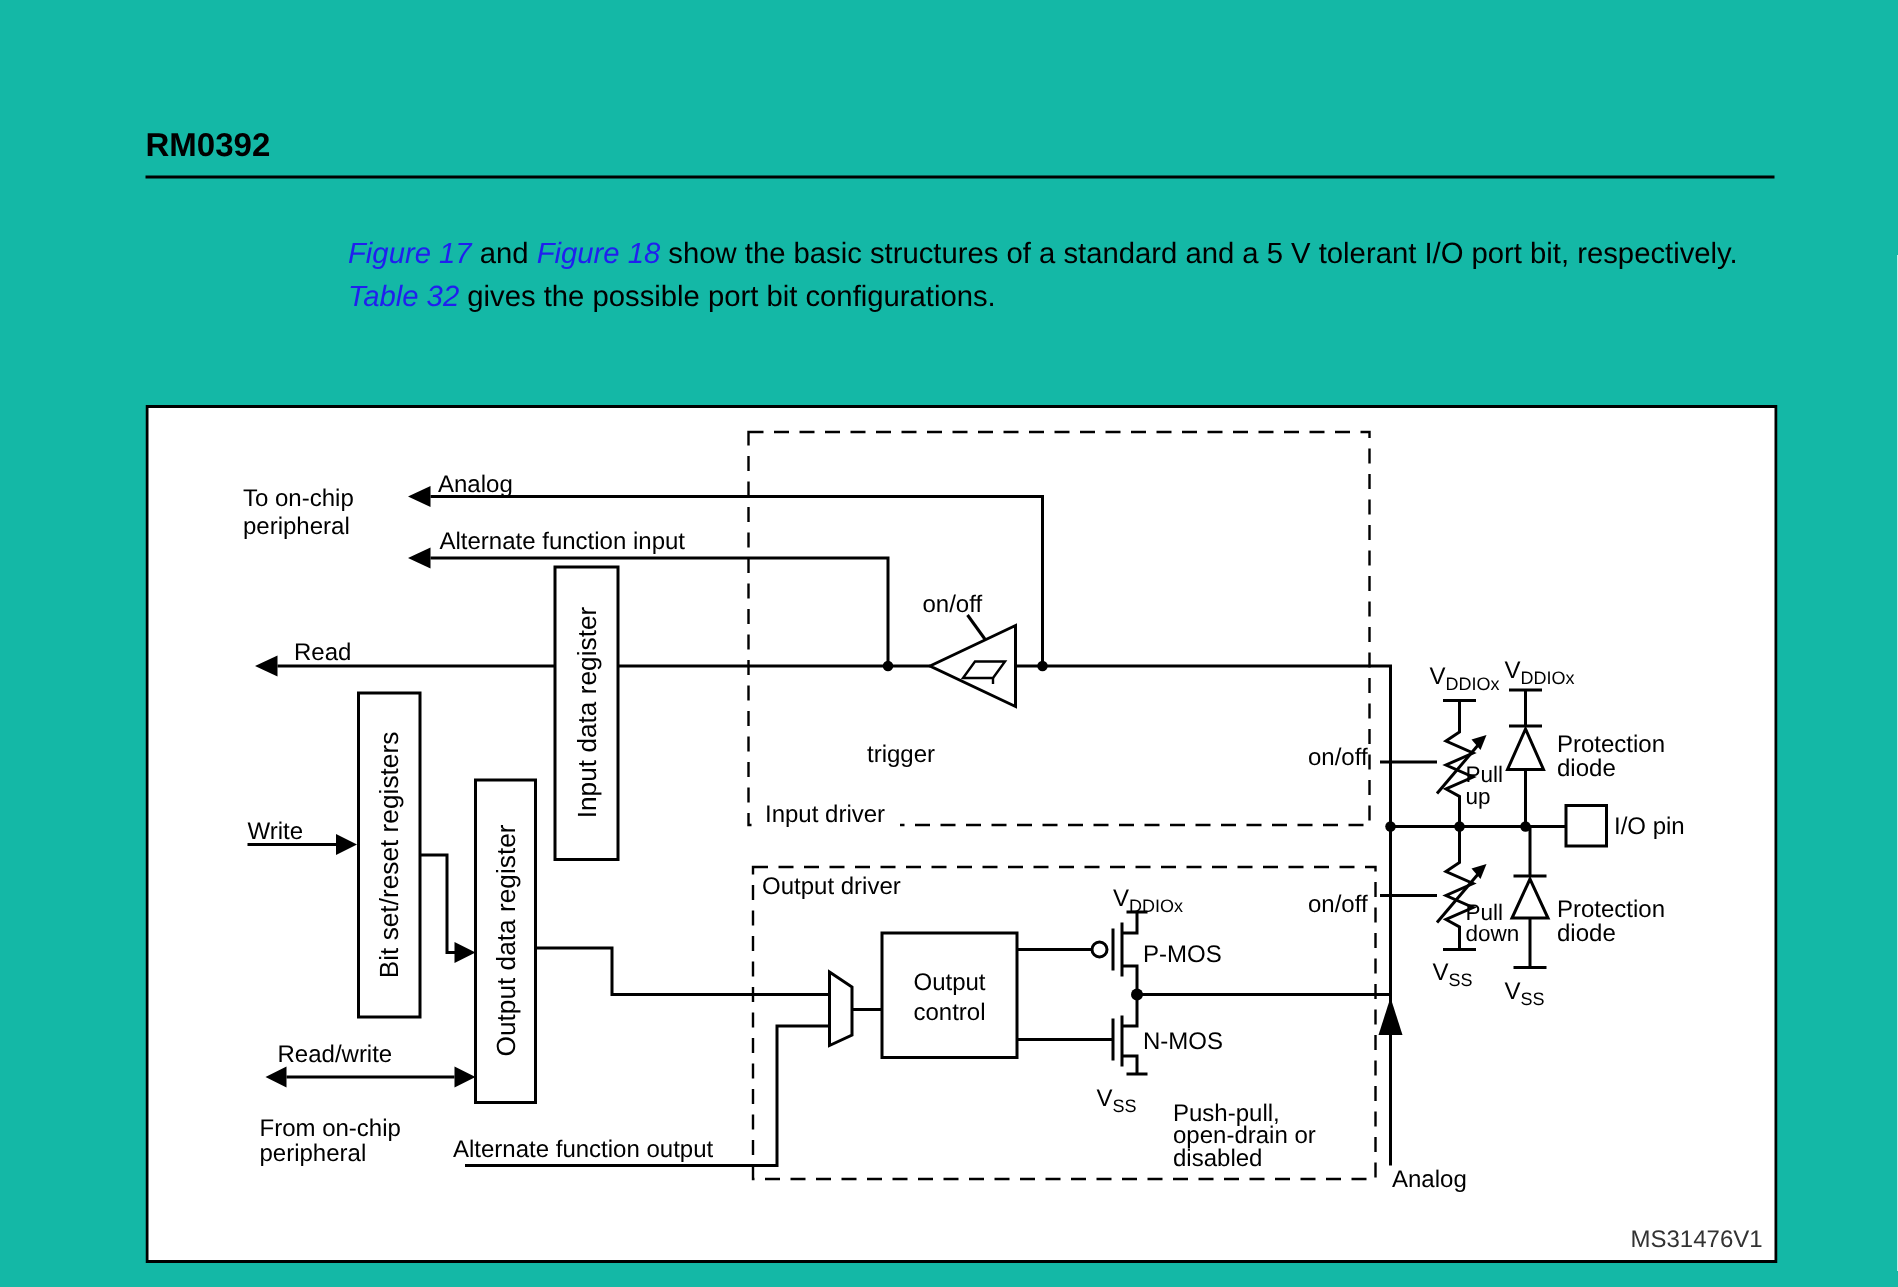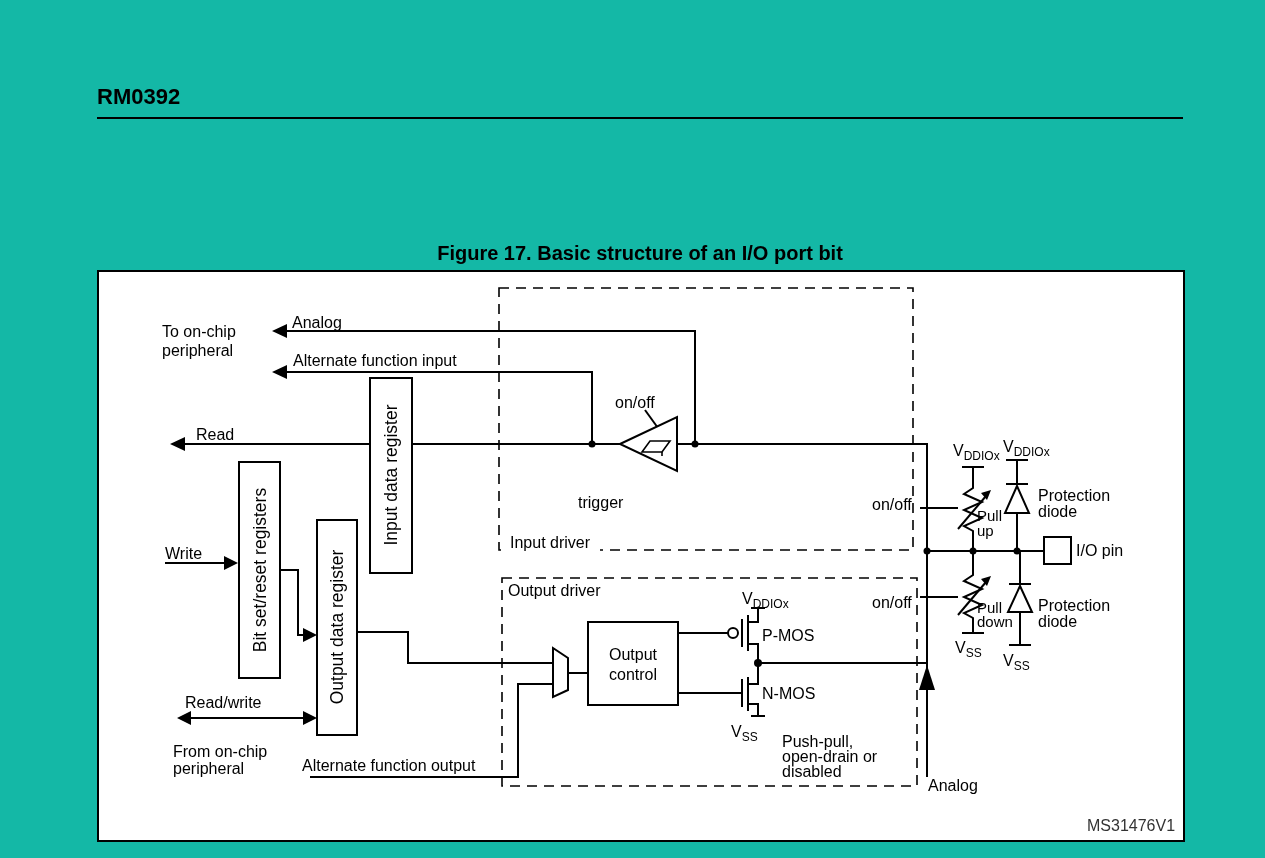--- a/index.html
+++ b/index.html
@@ -46,22 +46,22 @@
   svg .boxlbl { font-size: 17.5px; }
 </style>
 </head>
 <body>
 
 <div class="page">
 
   <div class="hdr-left">RM0392</div>
   <div class="hdr-rule"></div>
 
-
-  <div class="fig-title">Figure 17. Basic structure of an I/O port bit</div>
+  <p class="intro"><span class="doc-link">Figure 17</span><span> and </span><span class="doc-link">Figure 18</span><span> show the basic structures of a standard and a 5 V tolerant I/O port bit, respectively. </span><span class="doc-link">Table 32</span><span> gives the possible port bit configurations.</span></p>
+
 
   <svg class="fig-svg" width="1088" height="572" viewBox="0 0 1088 572">
 
     <rect x="1" y="1" width="1086" height="570" fill="#fff" stroke="#000" stroke-width="2"></rect>
 
     <rect x="402" y="18" width="414" height="262" fill="none" stroke="#000" stroke-width="1.6" stroke-dasharray="10 7"></rect>
     <rect x="405" y="308" width="415" height="208" fill="none" stroke="#000" stroke-width="1.6" stroke-dasharray="10 7"></rect>
 
     <g stroke="#000" stroke-width="2" fill="none">
 

